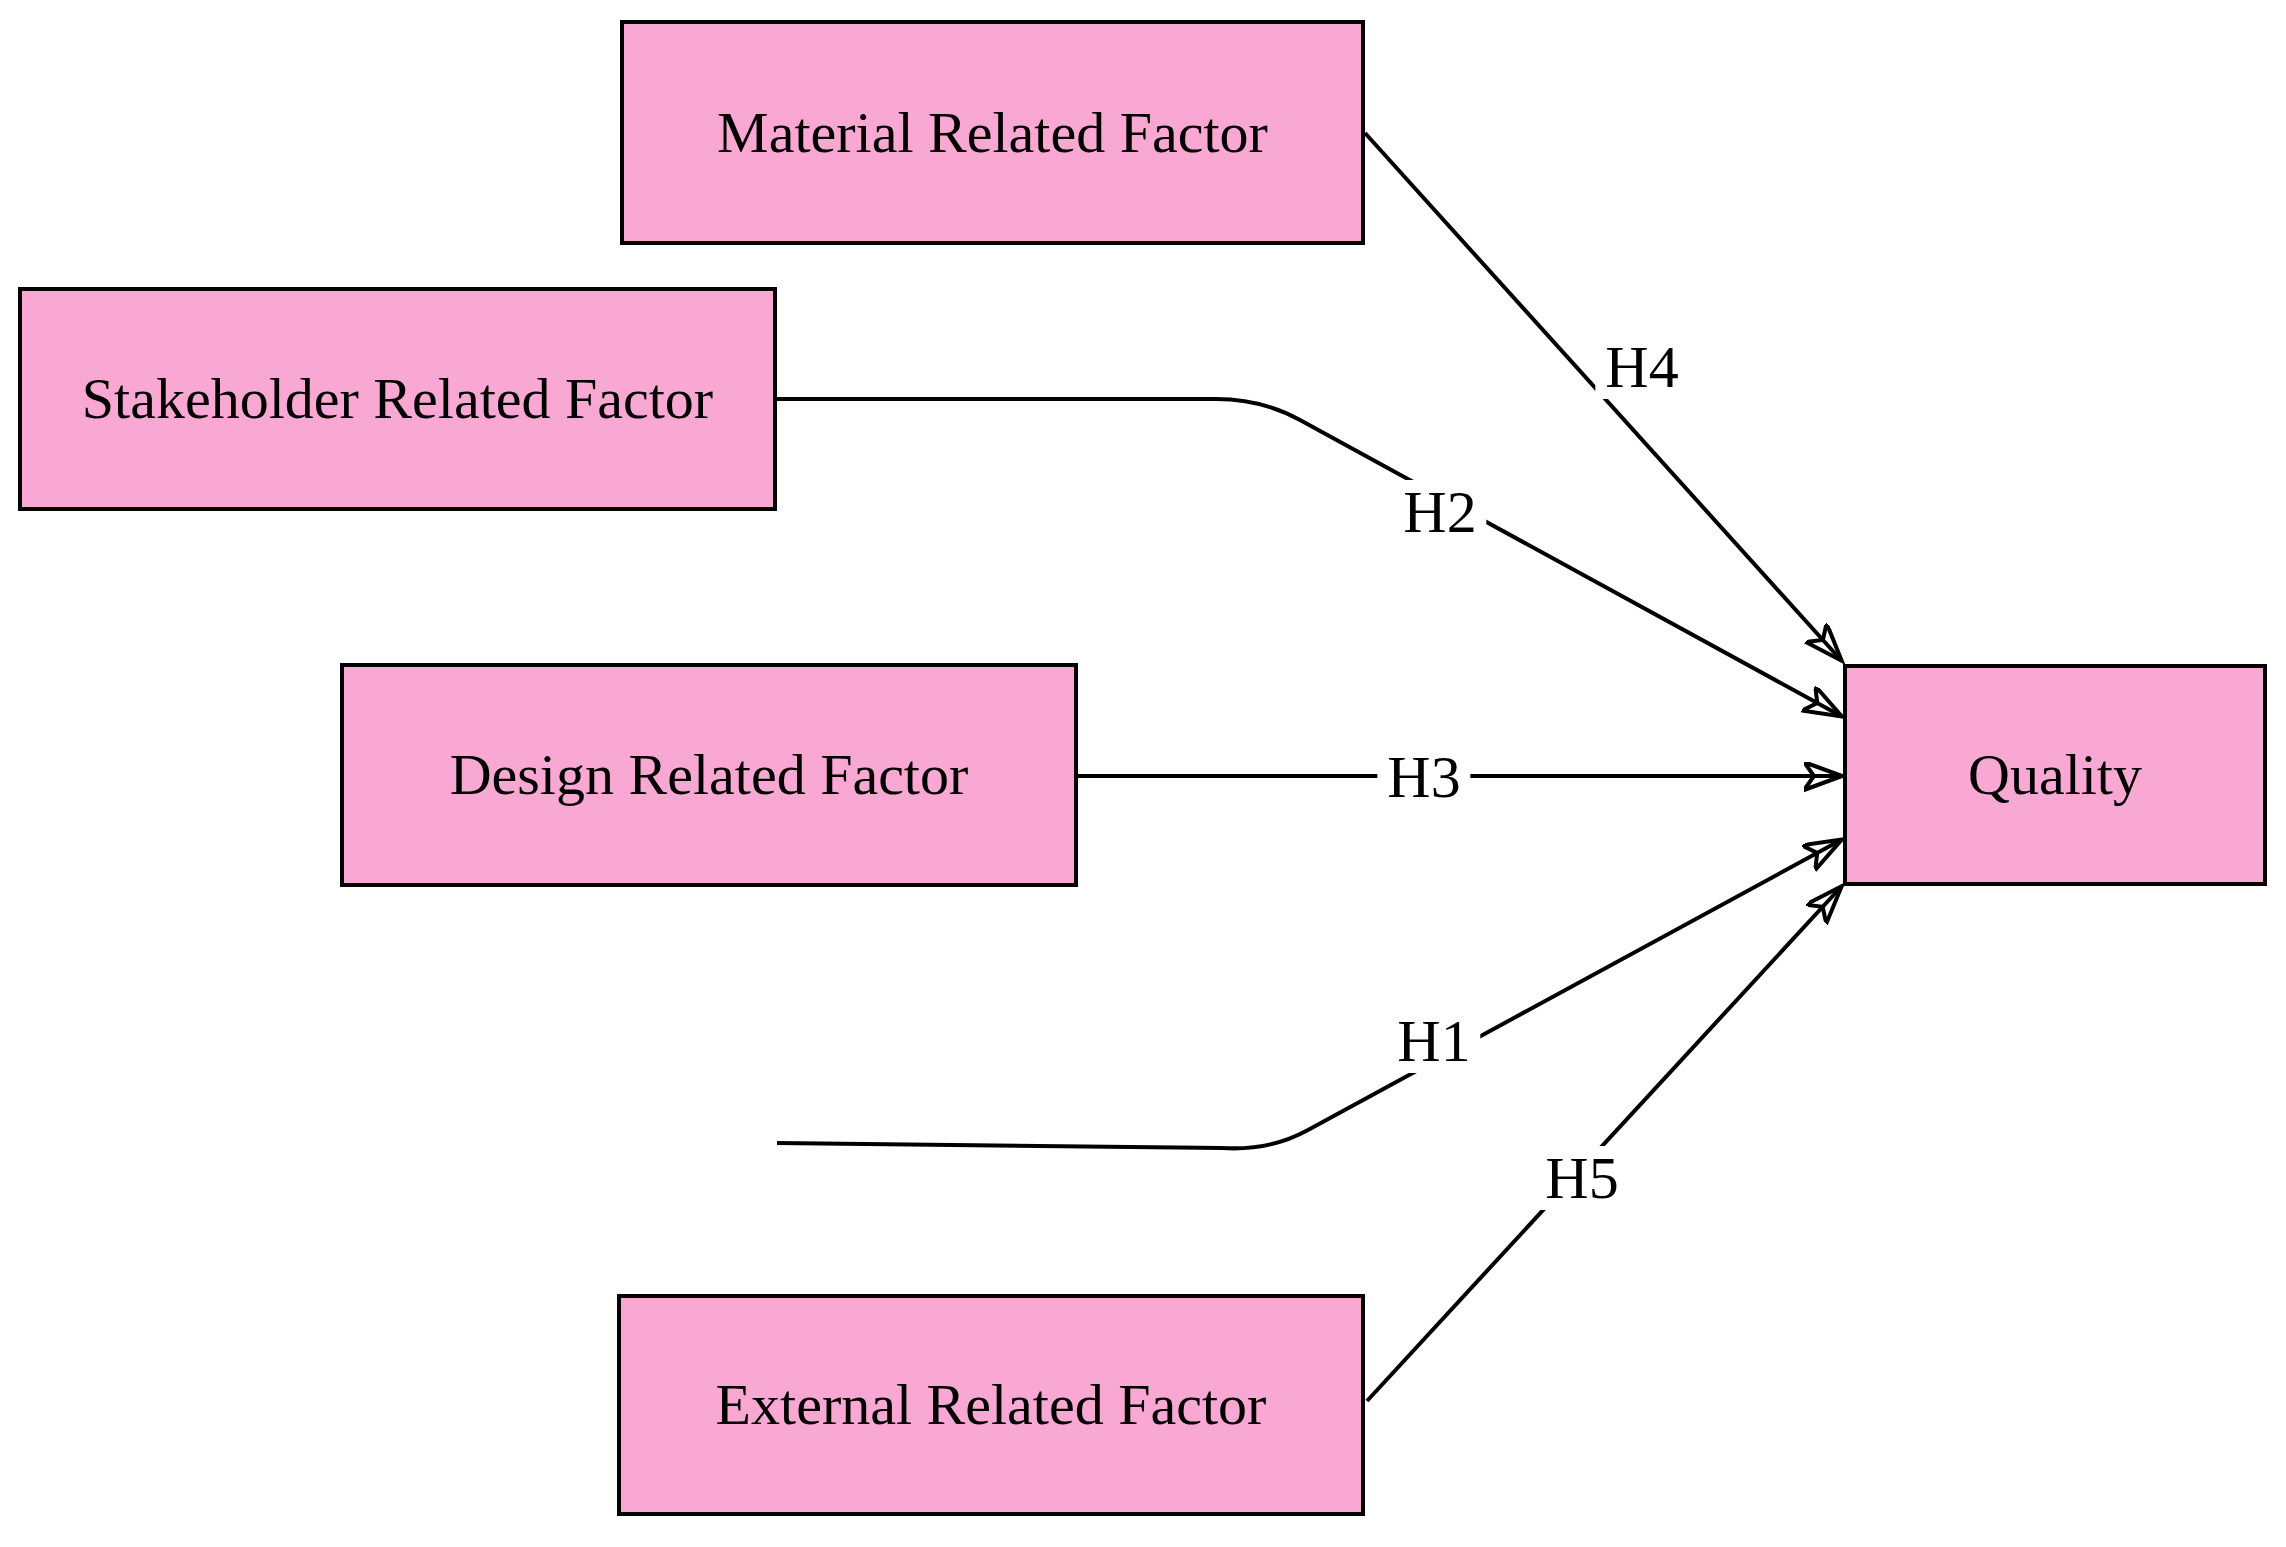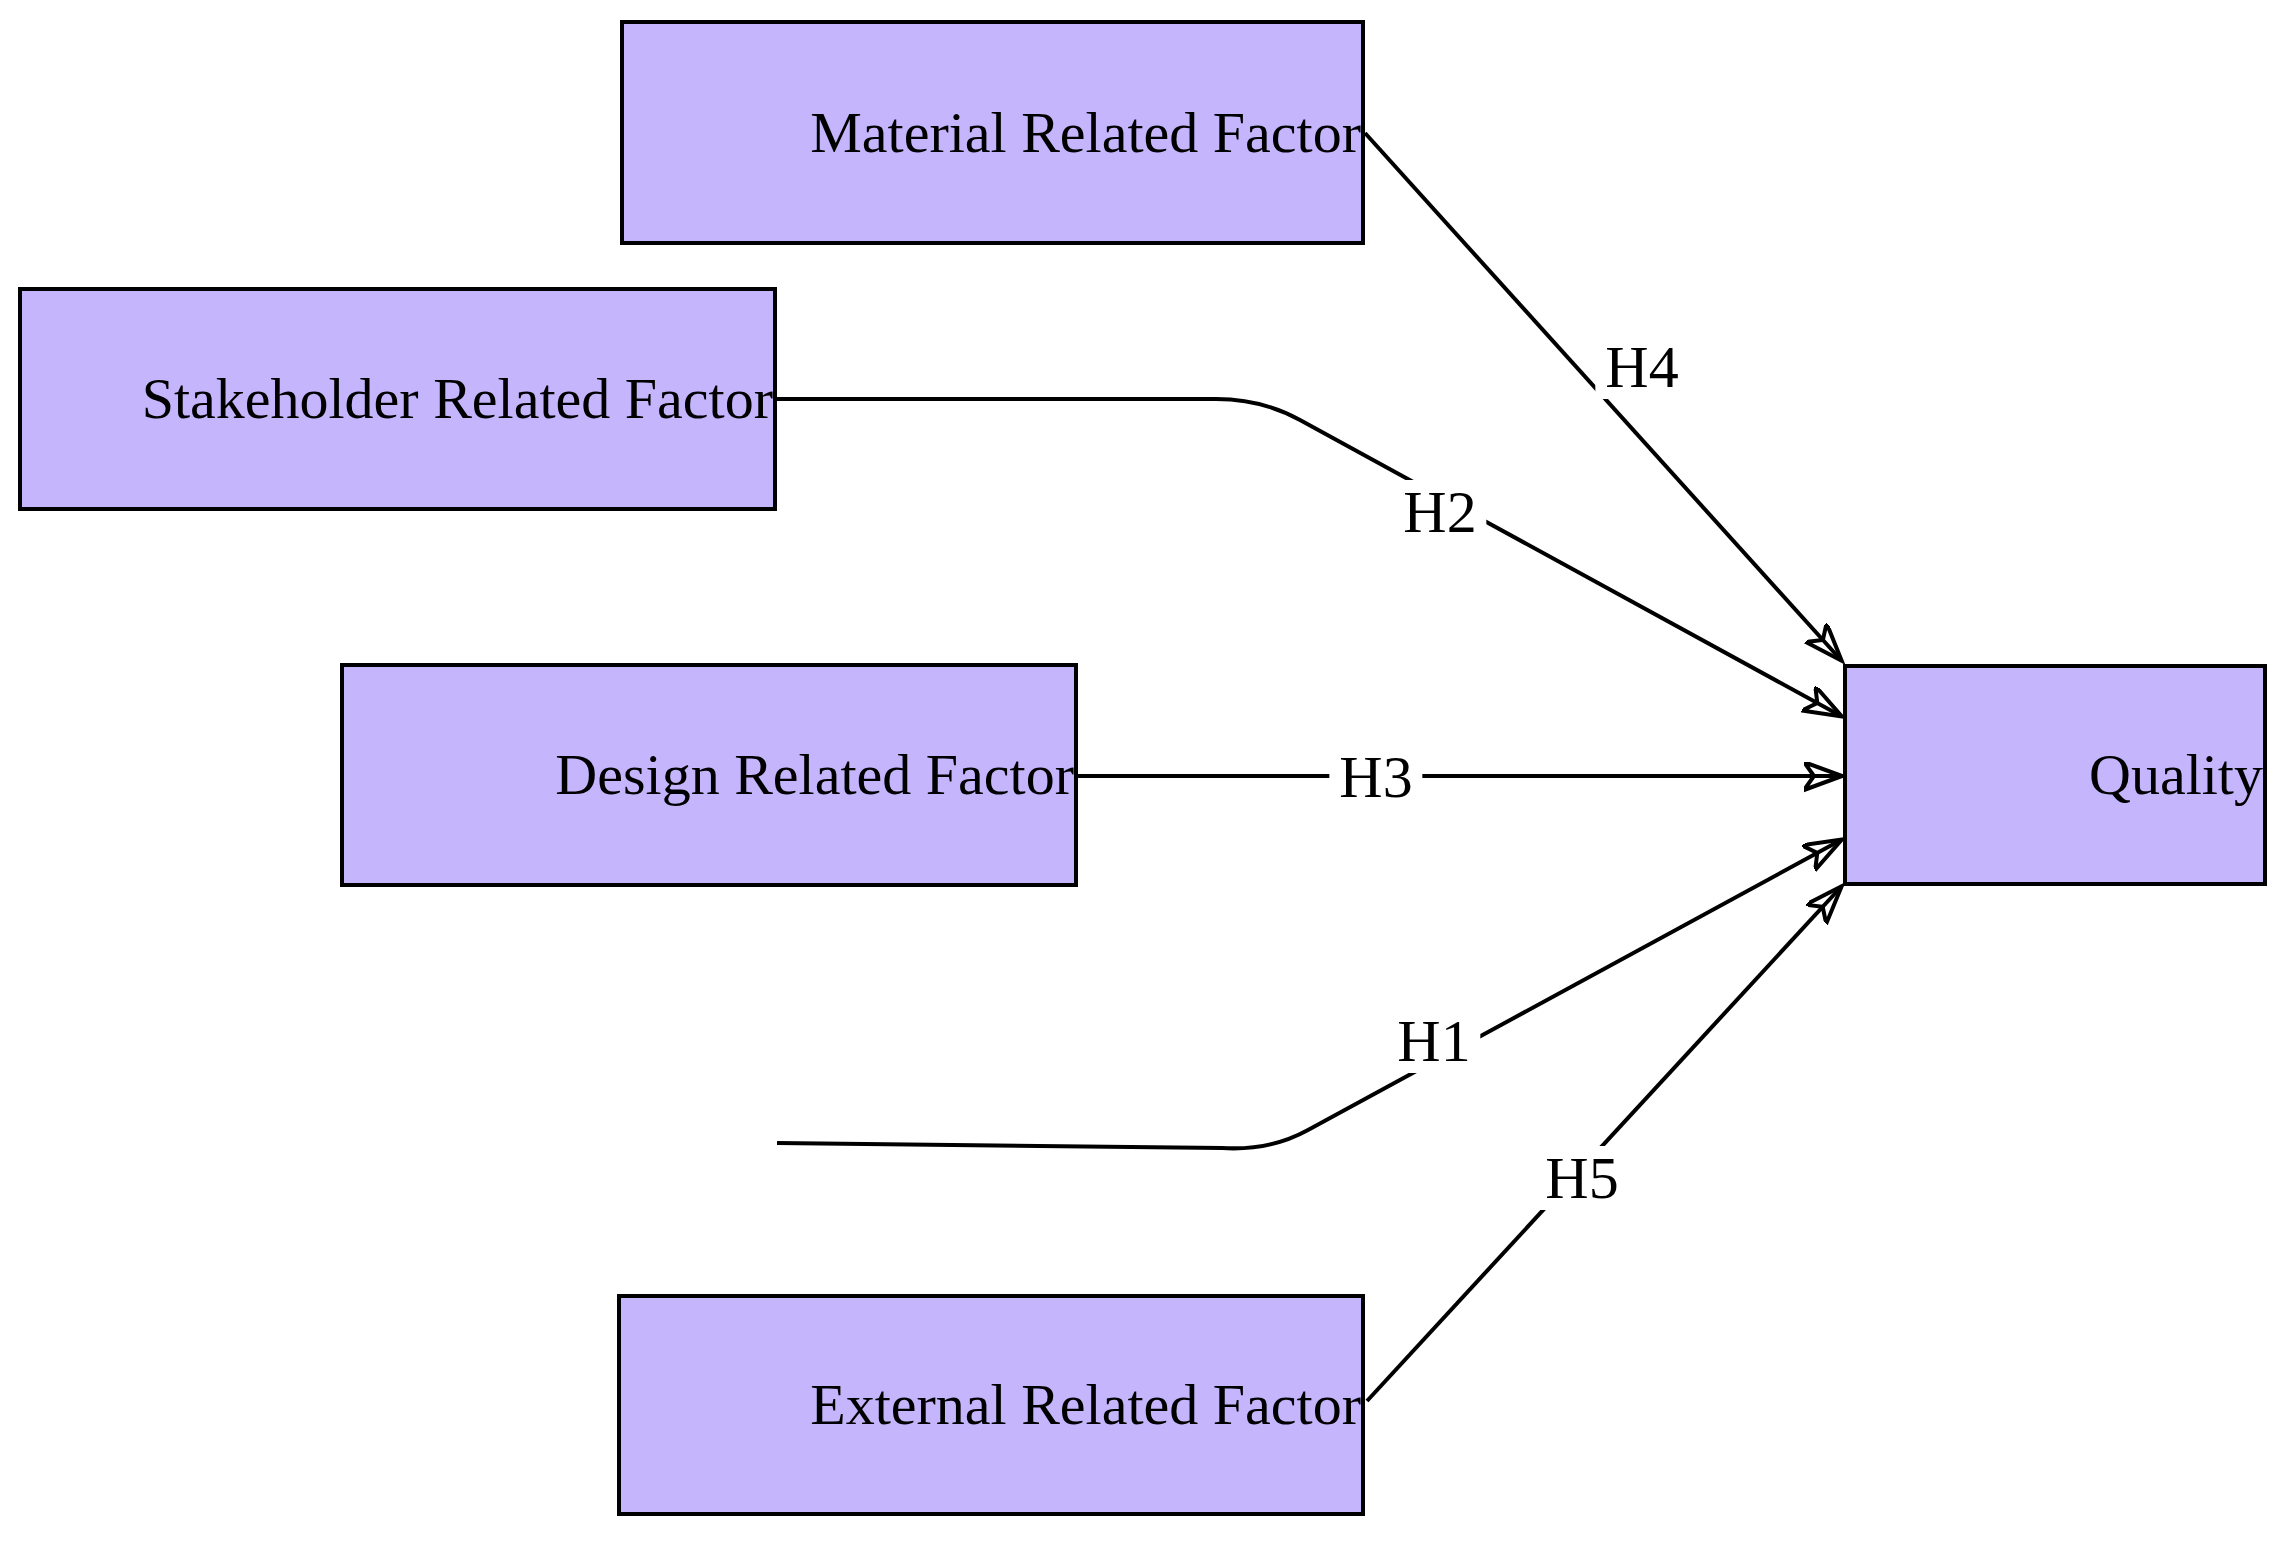--- a/index.html
+++ b/index.html
@@ -23,26 +23,26 @@
     width: 2286px;
     height: 1547px;
   }
   .edges-layer path {
     fill: none;
     stroke: #000000;
     stroke-width: 4;
   }
   .node {
     position: absolute;
-    background: #c4b5fd;
+    background: #f9a8d4;
     border: 4px solid #000000;
     box-sizing: border-box;
     display: flex;
     align-items: center;
-    justify-content: flex-end;
+    justify-content: center;
     text-align: center;
   }
   .node-label {
     font-size: 58px;
     line-height: 1.1;
     white-space: nowrap;
   }
   .edge-label {
     position: absolute;
     transform: translate(-50%, -50%);
@@ -55,21 +55,21 @@
   
   .node-material     { left: 620px;  top: 20px;   width: 745px; height: 225px; }
   .node-stakeholder  { left: 18px;   top: 287px;  width: 759px; height: 224px; }
   .node-design       { left: 340px;  top: 663px;  width: 738px; height: 224px; }
   .node-construction { left: 18px;   top: 1029px; width: 759px; height: 224px; }
   .node-external     { left: 617px;  top: 1294px; width: 748px; height: 222px; }
   .node-quality      { left: 1843px; top: 664px;  width: 424px; height: 222px; }
   
   .edge-label-h1 { left: 1434px; top: 1041px; }
   .edge-label-h2 { left: 1440px; top: 512px; }
-  .edge-label-h3 { left: 1376px; top: 777px; }
+  .edge-label-h3 { left: 1424px; top: 777px; }
   .edge-label-h4 { left: 1642px; top: 367px; }
   .edge-label-h5 { left: 1582px; top: 1178px; }
 </style>
 </head>
 <body>
 
 <div class="canvas">
 
   <svg class="edges-layer" viewBox="0 0 2286 1547" xmlns="http://www.w3.org/2000/svg">
     <defs>

